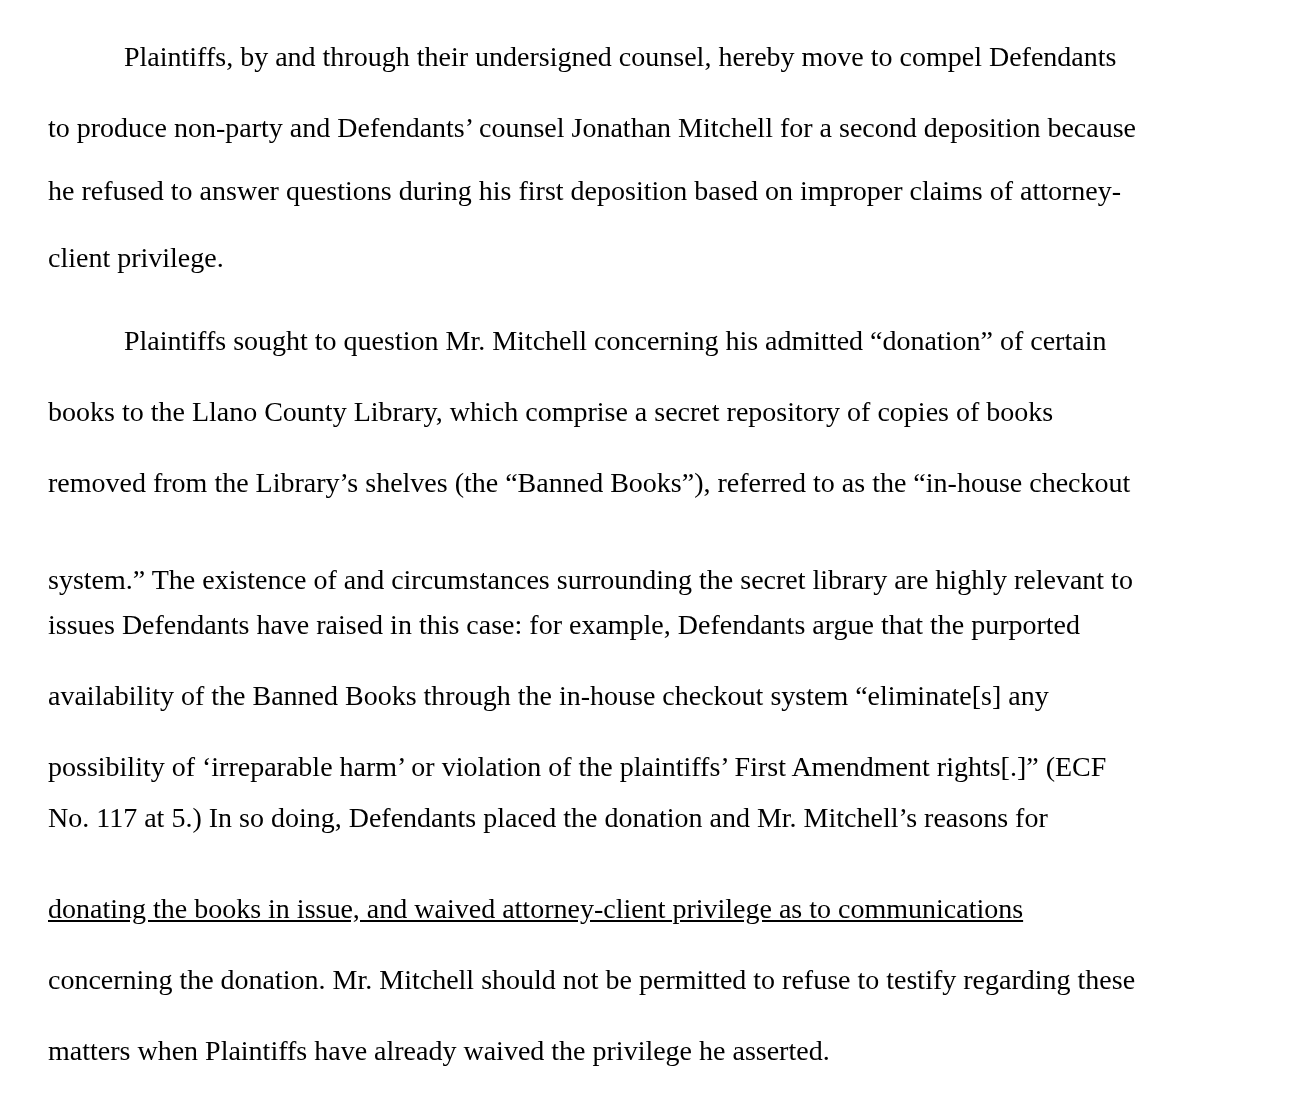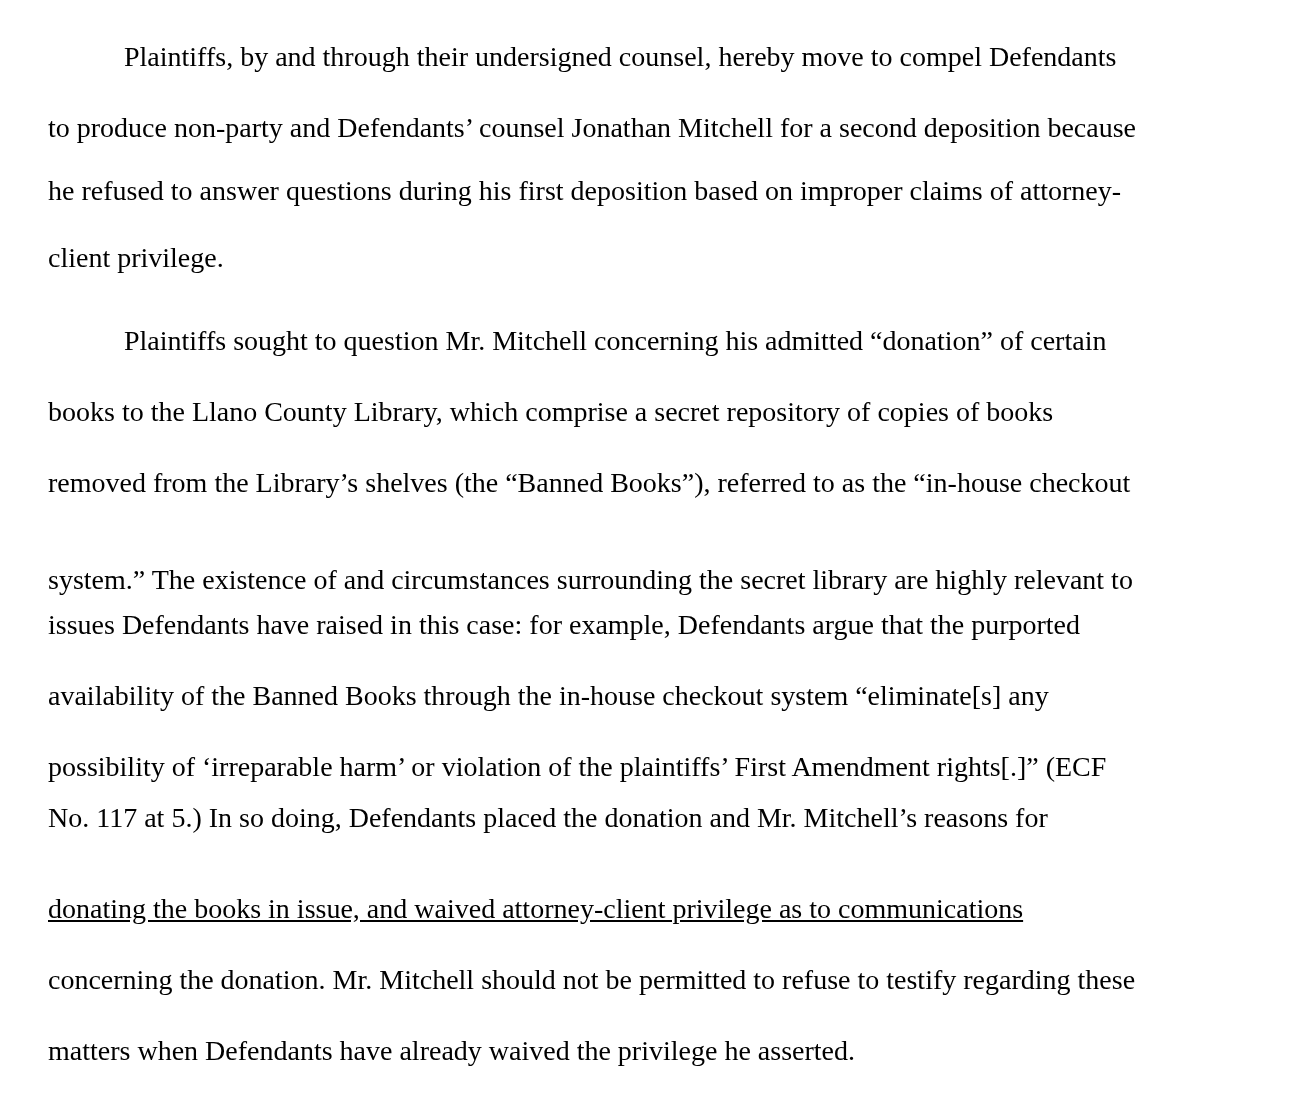--- a/index.html
+++ b/index.html
@@ -49,15 +49,15 @@
     <div class="line indent" style="top:324px;">Plaintiffs sought to question Mr. Mitchell concerning his admitted “donation” of certain</div>
     <div class="line" style="top:395px;">books to the Llano County Library, which comprise a secret repository of copies of books</div>
     <div class="line" style="top:466px;">removed from the Library’s shelves (the “Banned Books”), referred to as the “in-house checkout</div>
     <div class="line" style="top:543px;margin-top:20px;">system.” The existence of and circumstances surrounding the secret library are highly relevant to</div>
     <div class="line" style="top:608px;">issues Defendants have raised in this case: for example, Defendants argue that the purported</div>
     <div class="line" style="top:679px;">availability of the Banned Books through the in-house checkout system “eliminate[s] any</div>
     <div class="line" style="top:750px;">possibility of ‘irreparable harm’ or violation of the plaintiffs’ First Amendment rights[.]” (ECF</div>
     <div class="line" style="top:801px;">No. 117 at 5.) In so doing, Defendants placed the donation and Mr. Mitchell’s reasons for</div>
     <div class="line" style="top:892px;text-decoration:underline;">donating the books in issue, and waived attorney-client privilege as to communications</div>
     <div class="line" style="top:963px;text-align:center;">concerning the donation. Mr. Mitchell should not be permitted to refuse to testify regarding these</div>
-    <div class="line" style="top:1034px;">matters when Defendants have already waived the privilege he asserted.</div>
+    <div class="line" style="top:1034px;">matters when Plaintiffs have already waived the privilege he asserted.</div>
   </div>
 </div>
 
 </body></html>

